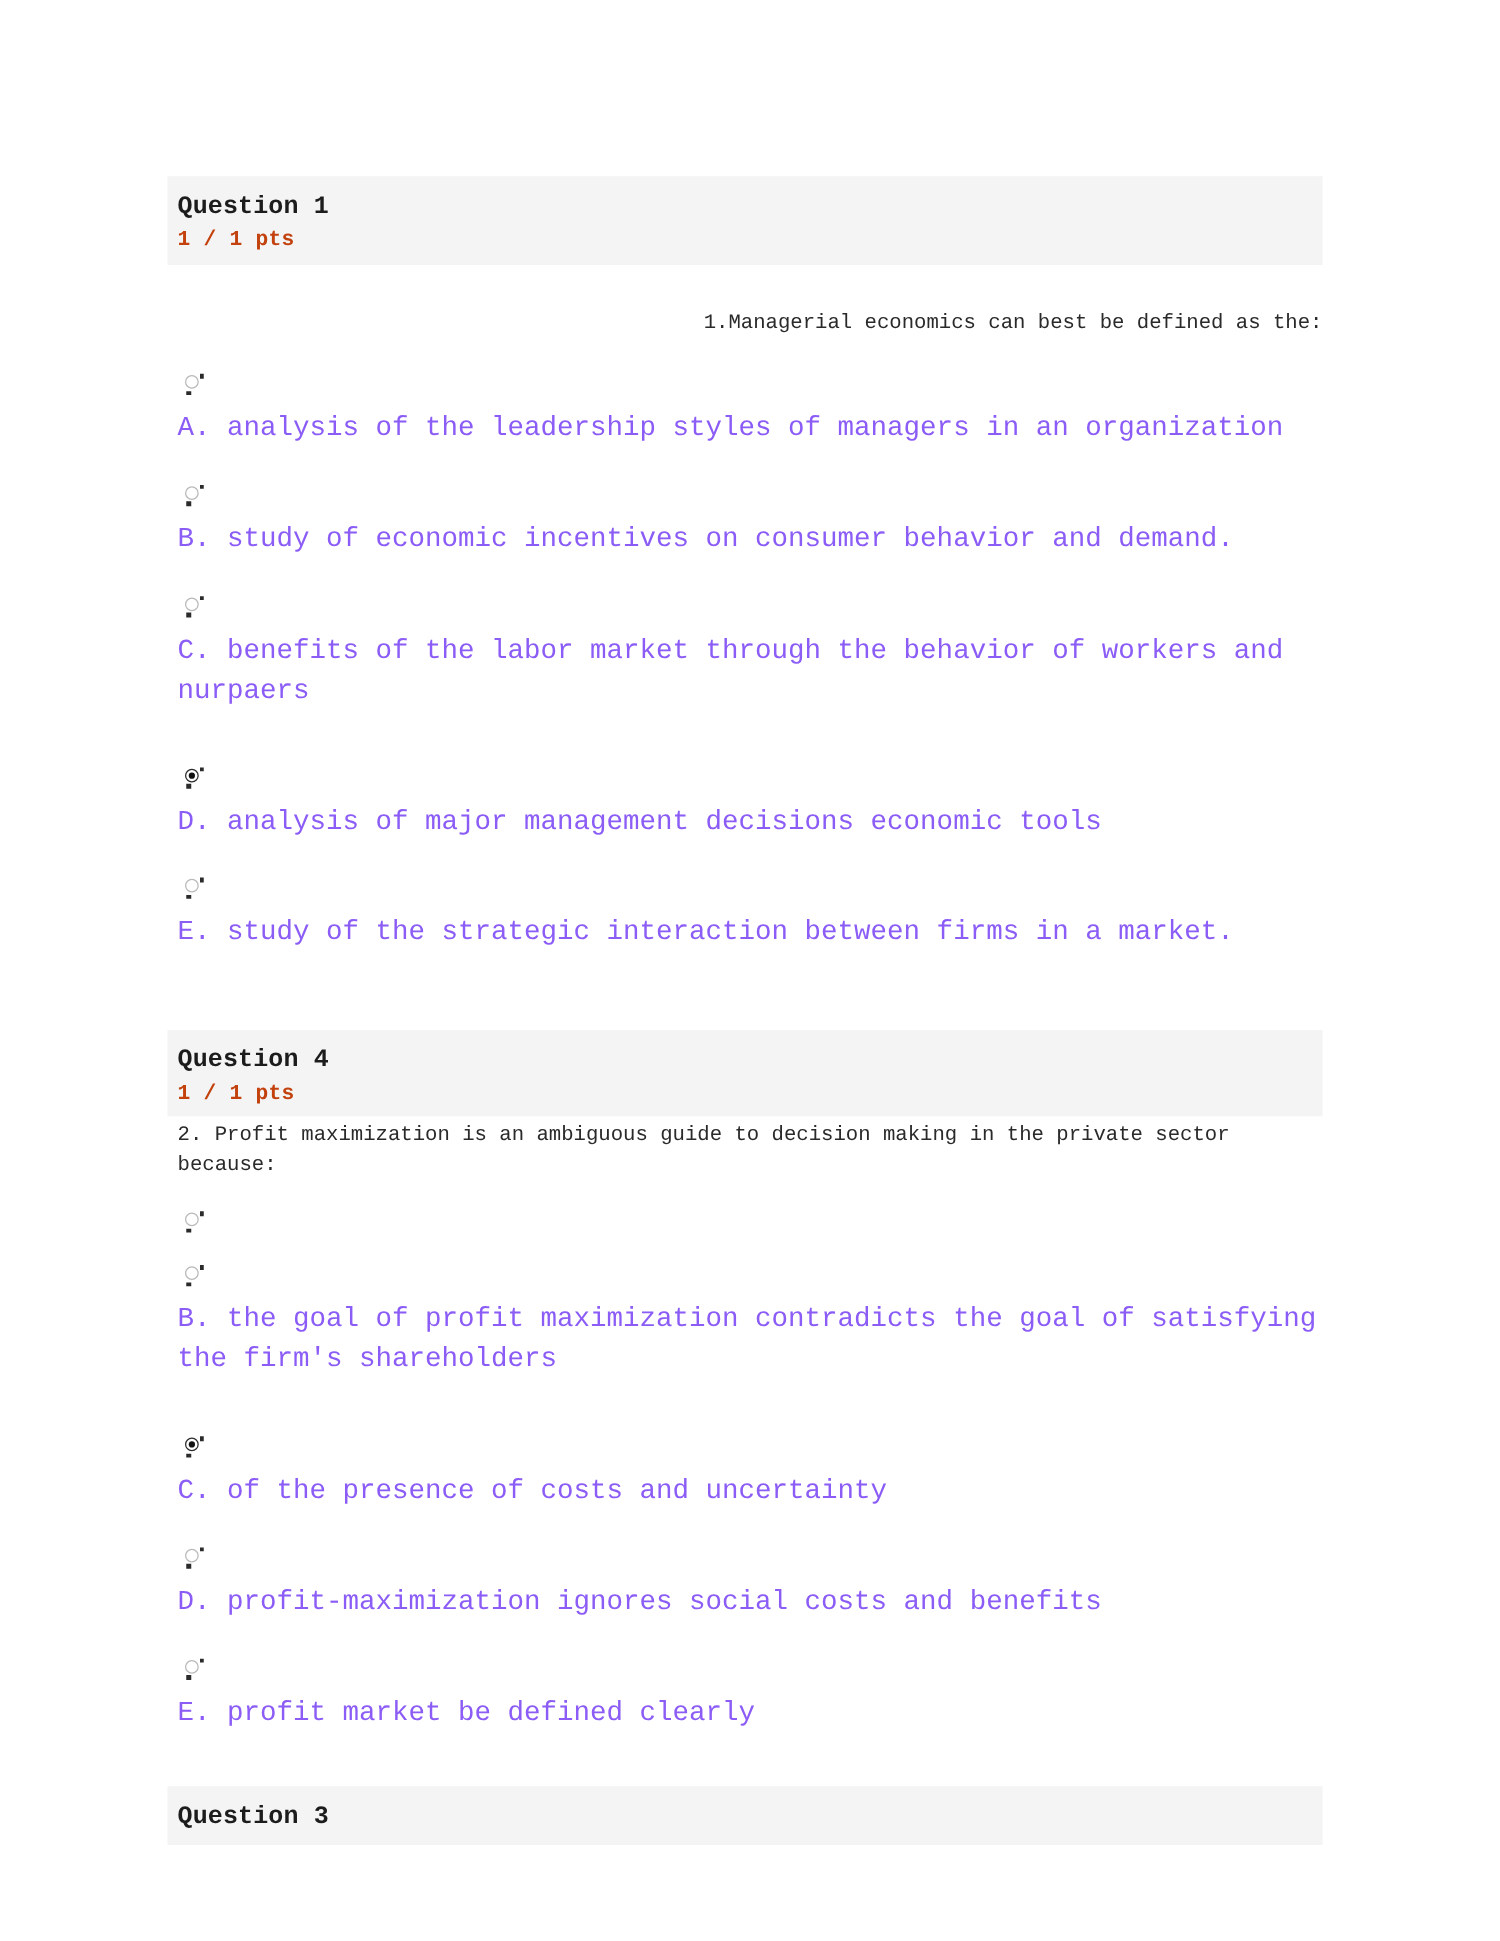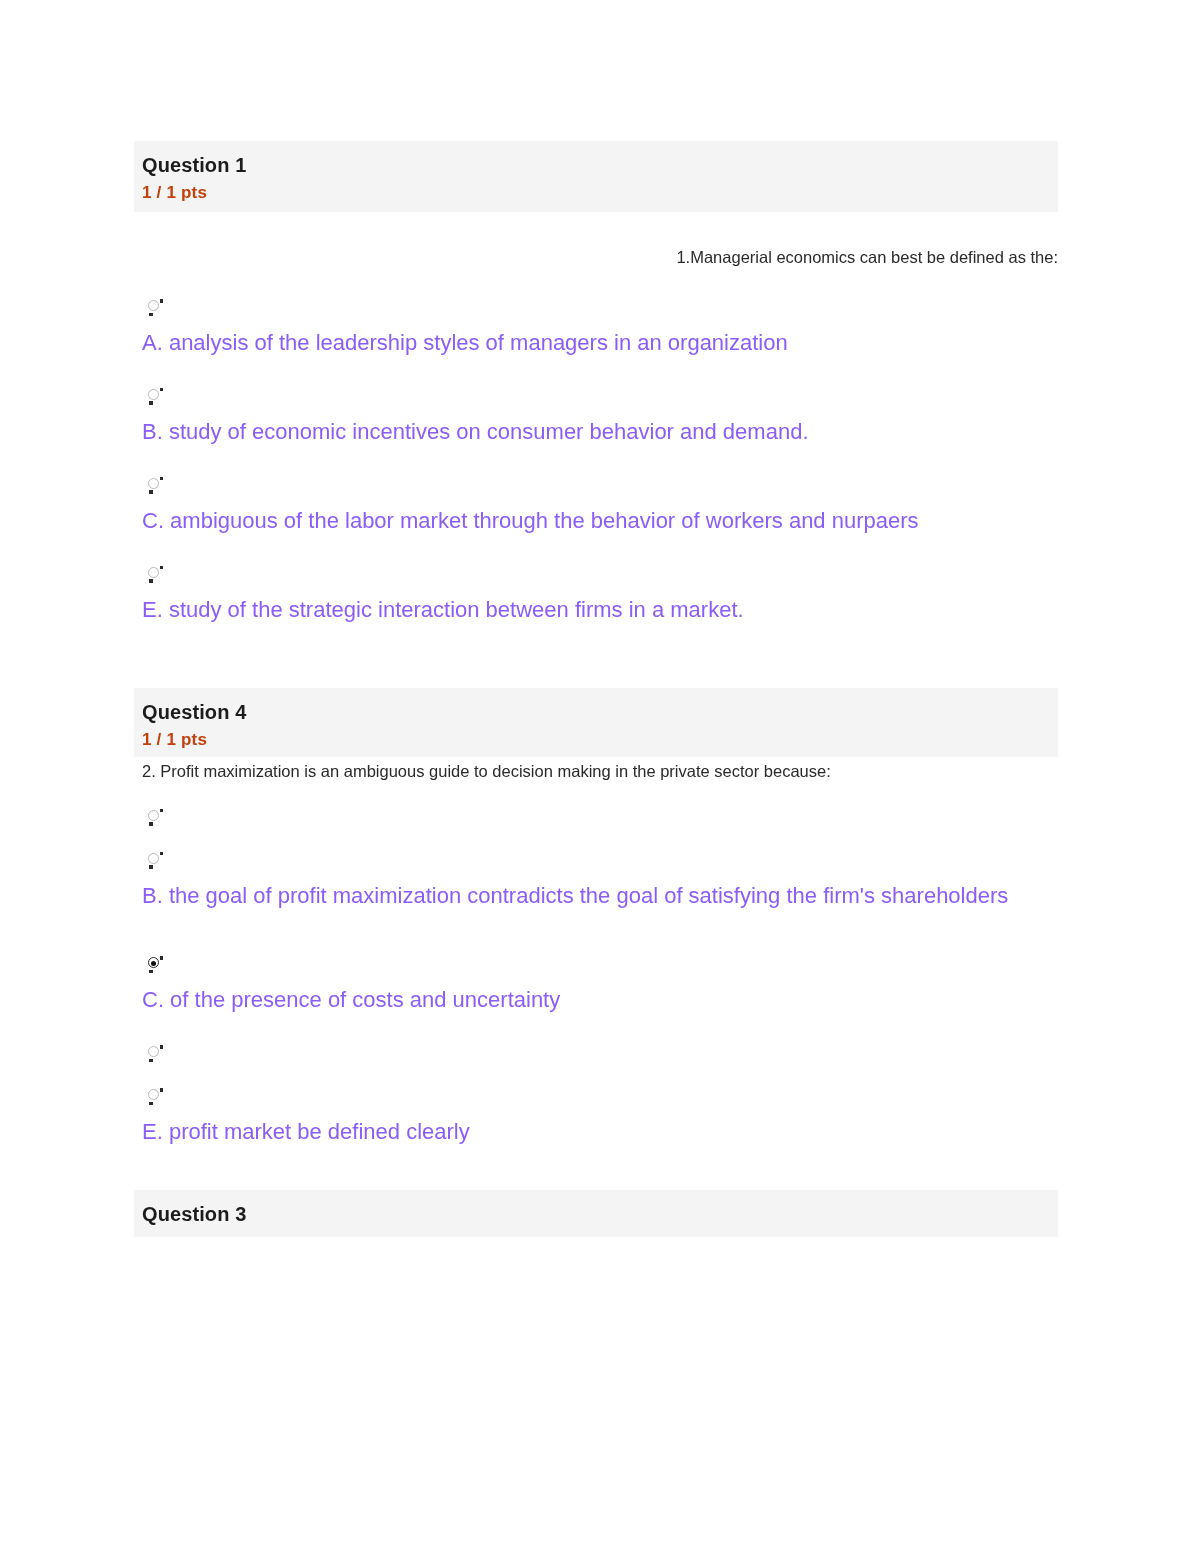--- a/index.html
+++ b/index.html
@@ -15,20 +15,21 @@
     color: #1a1a1a;
     overflow: hidden;
     position: relative;
   }
 
   .page {
     position: absolute;
     left: 134px;
     top: 0;
     width: 924px;
+    font-family: Liberation Mono, monospace;
   }
 
   
   .question-block { position: relative; }
 
   .q-header {
     background: #f4f4f4;
     padding: 12px 10px 8px 8px;
     box-sizing: border-box;
   }
@@ -166,23 +167,32 @@
         <div class="option-text">B. study of economic incentives on consumer behavior and demand.</div>
       </div>
 
       <div class="option">
         <div class="radio">
           <span class="ring"></span>
 
           <span class="notch-tr"></span>
           <span class="notch-bl"></span>
         </div>
-        <div class="option-text">C. ambiguous of the labor market through the behavior of workers and nurpaers</div>
-      </div>
-
+        <div class="option-text">C. benefits of the labor market through the behavior of workers and nurpaers</div>
+      </div>
+
+      <div class="option" style="margin-top:46px;">
+        <div class="radio selected">
+          <span class="ring"></span>
+          <span class="dot"></span>
+          <span class="notch-tr"></span>
+          <span class="notch-bl"></span>
+        </div>
+        <div class="option-text">D. analysis of major management decisions economic tools</div>
+      </div>
 
       <div class="option">
         <div class="radio">
           <span class="ring"></span>
 
           <span class="notch-tr"></span>
           <span class="notch-bl"></span>
         </div>
         <div class="option-text">E. study of the strategic interaction between firms in a market.</div>
       </div>
@@ -231,20 +241,21 @@
         <div class="option-text">C. of the presence of costs and uncertainty</div>
       </div>
 
       <div class="option">
         <div class="radio">
           <span class="ring"></span>
 
           <span class="notch-tr"></span>
           <span class="notch-bl"></span>
         </div>
+        <div class="option-text">D. profit-maximization ignores social costs and benefits</div>
       </div>
 
       <div class="option">
         <div class="radio">
           <span class="ring"></span>
 
           <span class="notch-tr"></span>
           <span class="notch-bl"></span>
         </div>
         <div class="option-text">E. profit market be defined clearly</div>

